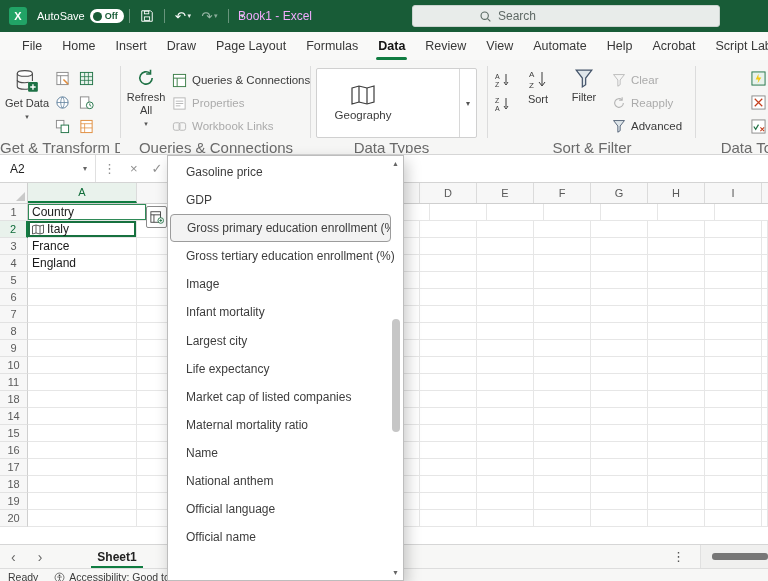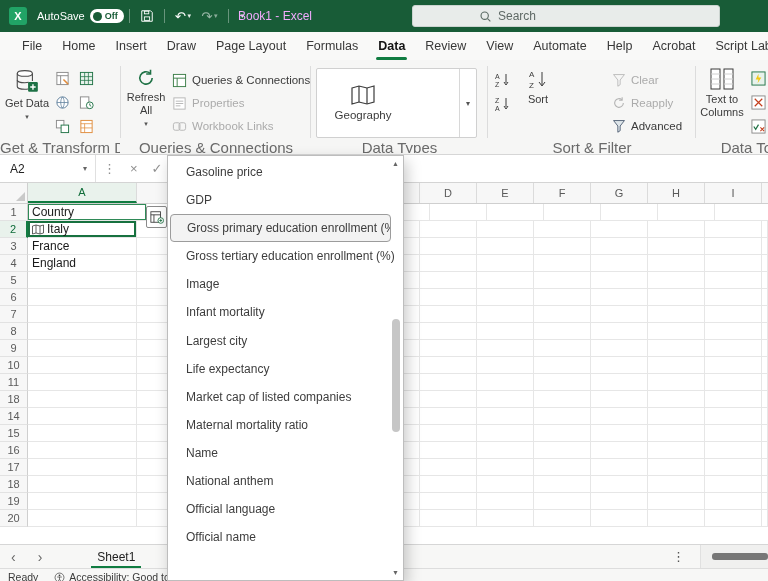--- a/index.html
+++ b/index.html
@@ -68,21 +68,21 @@
   #dropdown{position:absolute;left:167px;top:155px;width:237px;height:426px;background:#fff;border:1px solid #BDBDBD;box-shadow:3px 6px 14px rgba(0,0,0,.22);z-index:40;padding-top:2px;overflow:hidden;}
   .dd-item{height:28.1px;line-height:28.1px;padding-left:18px;font-size:12px;color:#3d3d3d;white-space:nowrap;overflow:hidden;}
   .dd-item.hl{background:#F3F3F3;border:1px solid #9C9C9C;border-radius:4px;margin:0 12px 0 2px;padding-left:16px;line-height:26px;}
   #dd-scroll-up{position:absolute;top:4px;right:4px;font-size:7px;color:#666;}
   #dd-scroll-down{position:absolute;bottom:4px;right:4px;font-size:7px;color:#666;}
   #dd-thumb{position:absolute;right:3px;top:163px;width:8px;height:113px;background:#C6C6C6;border-radius:4px;}
 
   
   #sheetbar{position:absolute;top:544px;left:0;right:0;height:24px;background:#F7F7F6;border-top:1px solid #D6D6D6;display:flex;align-items:center;font-size:12px;color:#444;}
   .nav{padding:0 11px;color:#666;font-size:14px;}
-  #sheettab{margin-left:32px;height:100%;padding:0 12px;display:flex;align-items:center;position:relative;font-weight:normal;color:#222;}
+  #sheettab{margin-left:32px;height:100%;padding:0 12px;display:flex;align-items:center;position:relative;font-weight:bold;color:#222;}
   #sheettab::after{content:"";position:absolute;left:6px;right:6px;bottom:0;height:2px;background:#107C41;}
   #sheet-menu{position:absolute;left:672px;color:#555;font-size:13px;top:4px;}
   #hscroll{position:absolute;left:700px;right:0;top:0;bottom:0;background:#F0F0EF;display:flex;align-items:center;border-left:1px solid #E0E0E0;}
   #hthumb{margin-left:11px;width:58px;height:7px;background:#777;border-radius:3px;}
   #statusbar{position:absolute;top:568px;left:0;right:0;height:13px;background:#F7F7F6;border-top:1px solid #DDDDDD;display:flex;align-items:flex-start;gap:16px;padding:2px 0 0 8px;font-size:10.5px;color:#3b3b3b;overflow:hidden;}
   .sb-item{display:flex;align-items:center;gap:4px;white-space:nowrap;}
 </style>
 </head>
 <body>
 
@@ -236,21 +236,21 @@
       <svg width="24" height="20" viewBox="0 0 24 20">
           <path d="M1 3 8 1l8 2 7-2v16l-7 2-8-2-7 2z" fill="#fff" stroke="#3b3b3b" stroke-width="1.2"></path>
           <path d="M8 1v16M16 3v16" stroke="#3b3b3b" stroke-width="1.2" fill="none"></path>
         </svg>
       <span>Geography</span>
     </div>
     <div id="gallery-more">
         <span>▾</span>
       </div>
   </div>
-  <div class="glabel" style="left:312px;width:175px;">Data Types</div>
+  <div class="glabel" style="left:304px;width:175px;">Data Types</div>
   <div class="rdiv" style="left:487px;"></div>
 
   <span class="mini" style="left:492px;top:10px;">
       <svg width="16" height="16" viewBox="0 0 16 16">
         <text x="1" y="7" font-size="7" fill="#3b3b3b">A</text>
         <text x="1" y="15" font-size="7" fill="#3b3b3b">Z</text>
         <path d="M12 2v9" stroke="#3b3b3b"></path>
         <path d="M10 10l2 3 2-3" fill="none" stroke="#3b3b3b"></path>
       </svg>
     </span>
@@ -264,20 +264,26 @@
     </span>
   <div class="bigbtn" style="left:518px;width:40px;">
     <svg width="22" height="22" viewBox="0 0 22 22">
         <text x="2" y="9" font-size="8" fill="#3b3b3b">A</text>
         <text x="2" y="20" font-size="8" fill="#3b3b3b">Z</text>
         <path d="M15 4v13" stroke="#3b3b3b"></path>
         <path d="M12 14l3 4 3-4" fill="none" stroke="#3b3b3b"></path>
       </svg>
     <span class="lbl">Sort</span>
   </div>
+  <div class="bigbtn" style="left:562px;width:44px;">
+    <svg width="20" height="20" viewBox="0 0 18 18">
+        <path d="M2 2h14l-5.5 7v6l-3 2V9z" fill="#DFE6EA" stroke="#44546A" stroke-width="1.1"></path>
+      </svg>
+    <span class="lbl">Filter</span>
+  </div>
   <div class="smallrow disabled" style="left:612px;top:10px;">
     <svg width="14" height="14" viewBox="0 0 18 18">
         <path d="M2 2h14l-5.5 7v6l-3 2V9z" fill="none" stroke="#b5b5b5" stroke-width="1.1"></path>
       </svg>
     <span>Clear</span>
   </div>
   <div class="smallrow disabled" style="left:612px;top:33px;">
     <svg width="14" height="14" viewBox="0 0 20 20">
         <path d="M16.2 10a6.2 6.2 0 1 1-2.1-4.7" fill="none" stroke="#b5b5b5" stroke-width="1.6"></path>
         <path d="M14.5 1.8V6h-4.3" fill="none" stroke="#b5b5b5" stroke-width="1.6"></path>
@@ -286,28 +292,20 @@
   </div>
   <div class="smallrow" style="left:612px;top:56px;">
     <svg width="14" height="14" viewBox="0 0 18 18">
         <path d="M2 2h14l-5.5 7v6l-3 2V9z" fill="#DFE6EA" stroke="#44546A" stroke-width="1.1"></path>
       </svg>
     <span>Advanced</span>
   </div>
   <div class="glabel" style="left:489px;width:206px;">Sort &amp; Filter</div>
   <div class="rdiv" style="left:695px;"></div>
 
-  <div class="bigbtn" style="left:698px;width:48px;">
-    <svg width="24" height="22" viewBox="0 0 24 22">
-        <rect x="1" y="1" width="9" height="20" fill="#fff" stroke="#3b3b3b"></rect>
-        <rect x="14" y="1" width="9" height="20" fill="#fff" stroke="#3b3b3b"></rect>
-        <path d="M1 6h9M14 6h9M1 11h9M14 11h9M1 16h9M14 16h9" stroke="#d0d0d0"></path>
-      </svg>
-    <span class="lbl">Text to Columns</span>
-  </div>
   <span class="mini" style="left:748px;top:8px;">
       <svg width="15" height="15" viewBox="0 0 16 16">
         <rect x="1" y="1" width="14" height="14" fill="#E8F2EC" stroke="#217346"></rect>
         <path d="M8 3 5 9h3l-1 4 4-6H8z" fill="#F2C811"></path>
       </svg>
     </span>
   <span class="mini" style="left:748px;top:32px;">
       <svg width="15" height="15" viewBox="0 0 16 16">
         <rect x="1" y="1" width="14" height="14" fill="#fff" stroke="#8a8a8a"></rect>
         <path d="M4 4l8 8M12 4l-8 8" stroke="#C43E1C" stroke-width="1.3"></path>

